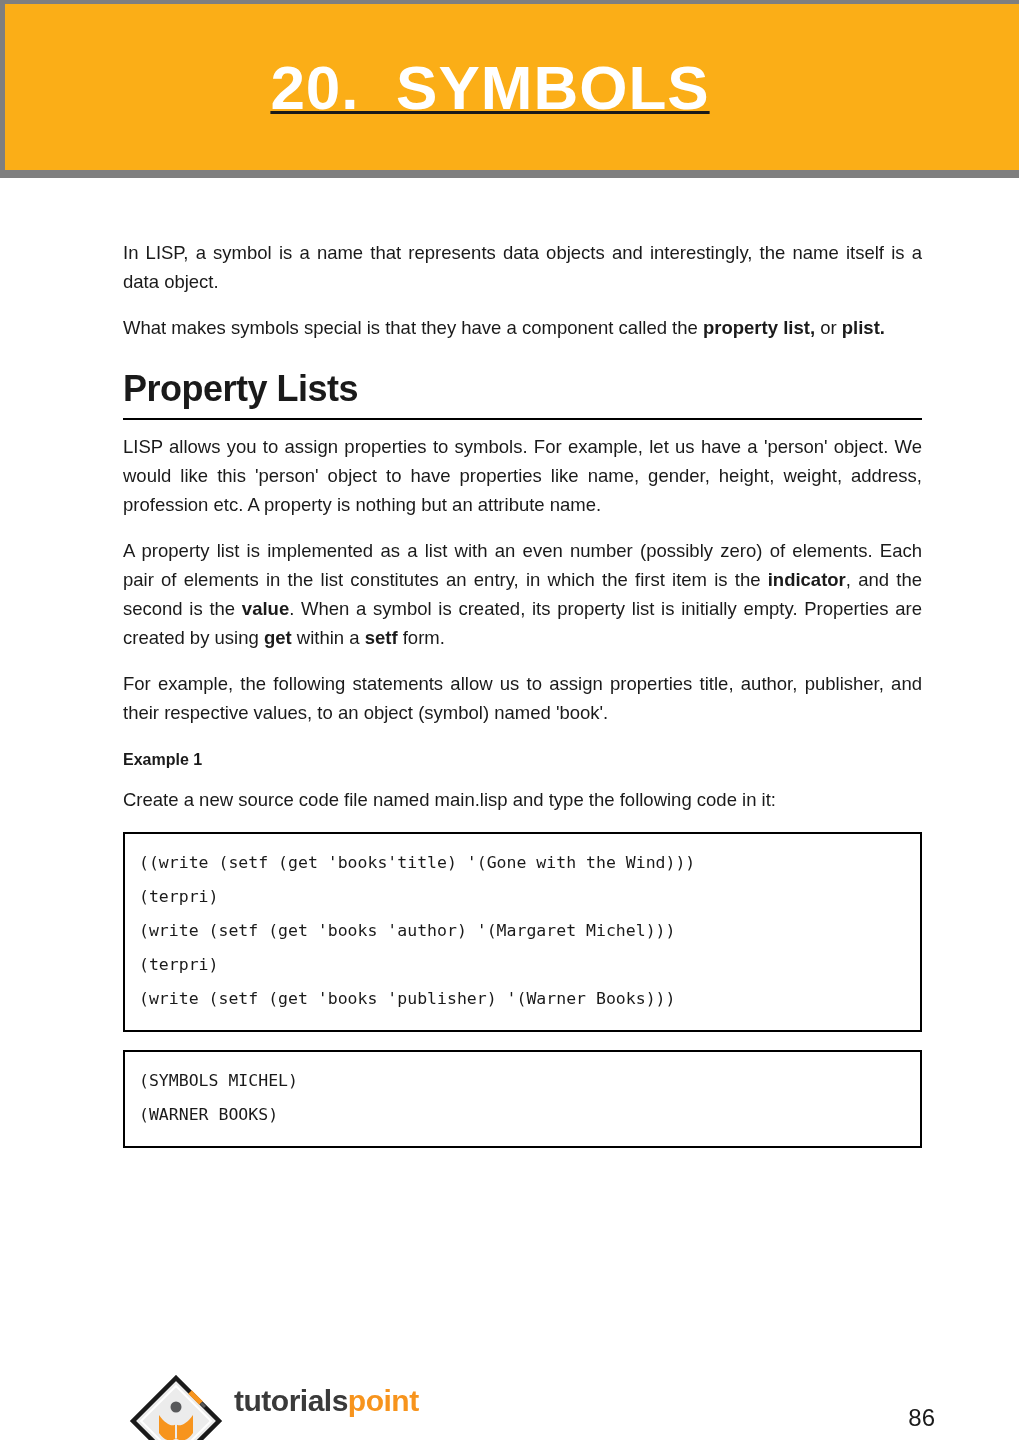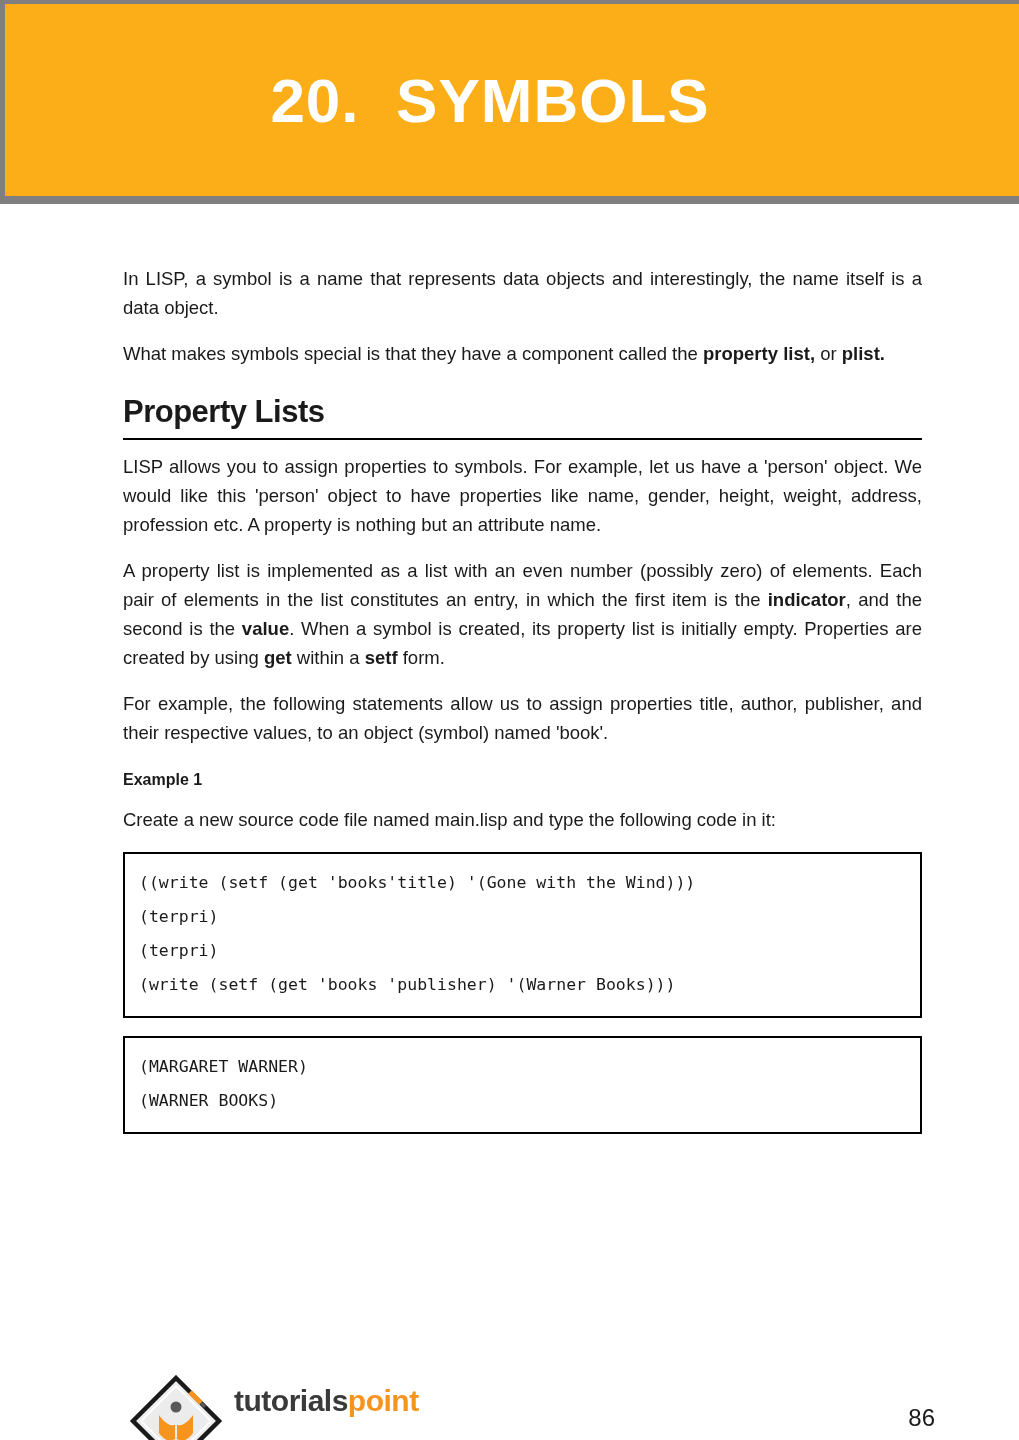--- a/index.html
+++ b/index.html
@@ -9,28 +9,29 @@
     background: #ffffff;
     position: relative;
     font-family: "Liberation Sans", sans-serif;
     color: #1a1a1a;
     overflow: hidden;
   }
 
   
   .banner {
     width: 1019px;
-    height: 204px;
+    height: 178px;
     background: #FBAE17;
     border-top: 4px solid #7F7F7F;
     border-left: 5px solid #7F7F7F;
     border-bottom: 8px solid #7F7F7F;
     display: flex;
     align-items: center;
     justify-content: center;
+    text-decoration: underline;
   }
   .banner-title {
     color: #ffffff;
     font-size: 62px;
     font-weight: bold;
     letter-spacing: 1px;
     white-space: pre;
     transform: scaleX(0.8);
     transform-origin: center;
     position: relative;
@@ -43,21 +44,21 @@
   }
   .body-text {
     font-size: 18.5px;
     line-height: 29px;
     text-align: justify;
     margin: 0 0 17px 0;
   }
   .body-text b { font-weight: bold; }
 
   h2.section-heading {
-    font-size: 31px;
+    font-size: 36px;
     font-weight: bold;
     margin: 26px 0 12px 0;
     padding-bottom: 8px;
     border-bottom: 2px solid #000000;
     letter-spacing: -0.5px;
   }
 
   .example-label {
     font-size: 16px;
     font-weight: bold;
@@ -129,27 +130,28 @@
 
   <p class="body-text">For example, the following statements allow us to assign properties title, author, publisher, and their respective values, to an object (symbol) named 'book'.</p>
 
   <p class="example-label">Example 1</p>
 
   <p class="body-text">Create a new source code file named main.lisp and type the following code in it:</p>
 
   <div class="code-block">
     <div class="code-line">((write (setf (get 'books'title) '(Gone with the Wind)))</div>
     <div class="code-line">(terpri)</div>
+    <div class="code-line">(write (setf (get 'books 'author) '(Margaret Michel)))</div>
     <div class="code-line">(terpri)</div>
     <div class="code-line">(write (setf (get 'books 'publisher) '(Warner Books)))</div>
   </div>
 
 
   <div class="code-block">
-    <div class="code-line">(MARGARET WARNER)</div>
+    <div class="code-line">(SYMBOLS MICHEL)</div>
     <div class="code-line">(WARNER BOOKS)</div>
   </div>
 
 
 </main>
 
 <footer class="footer">
   <div class="logo">
     <svg class="logo-svg" width="100" height="100" viewBox="0 0 100 100">
 

